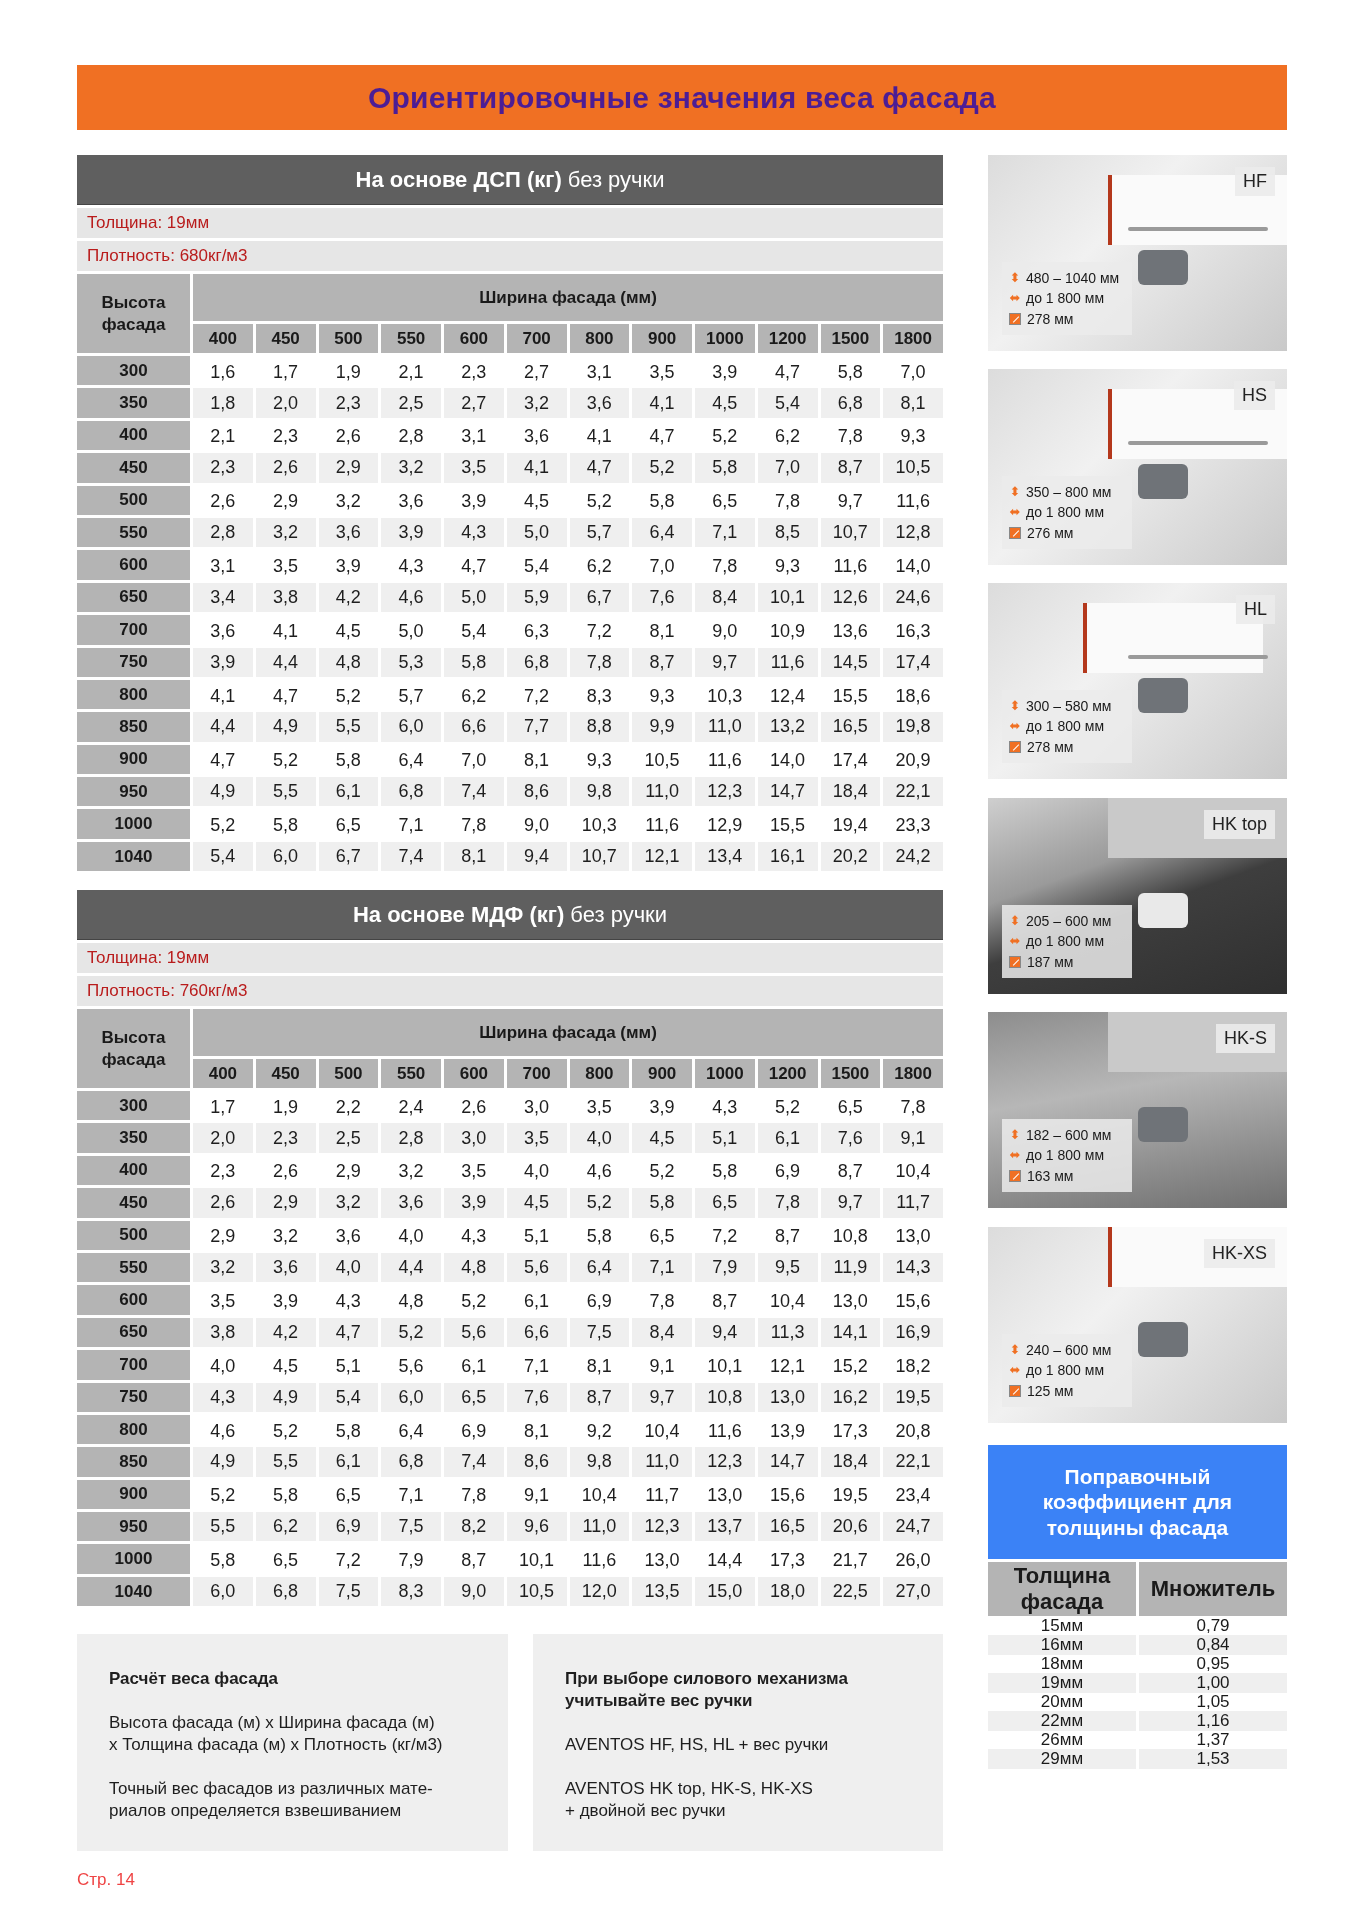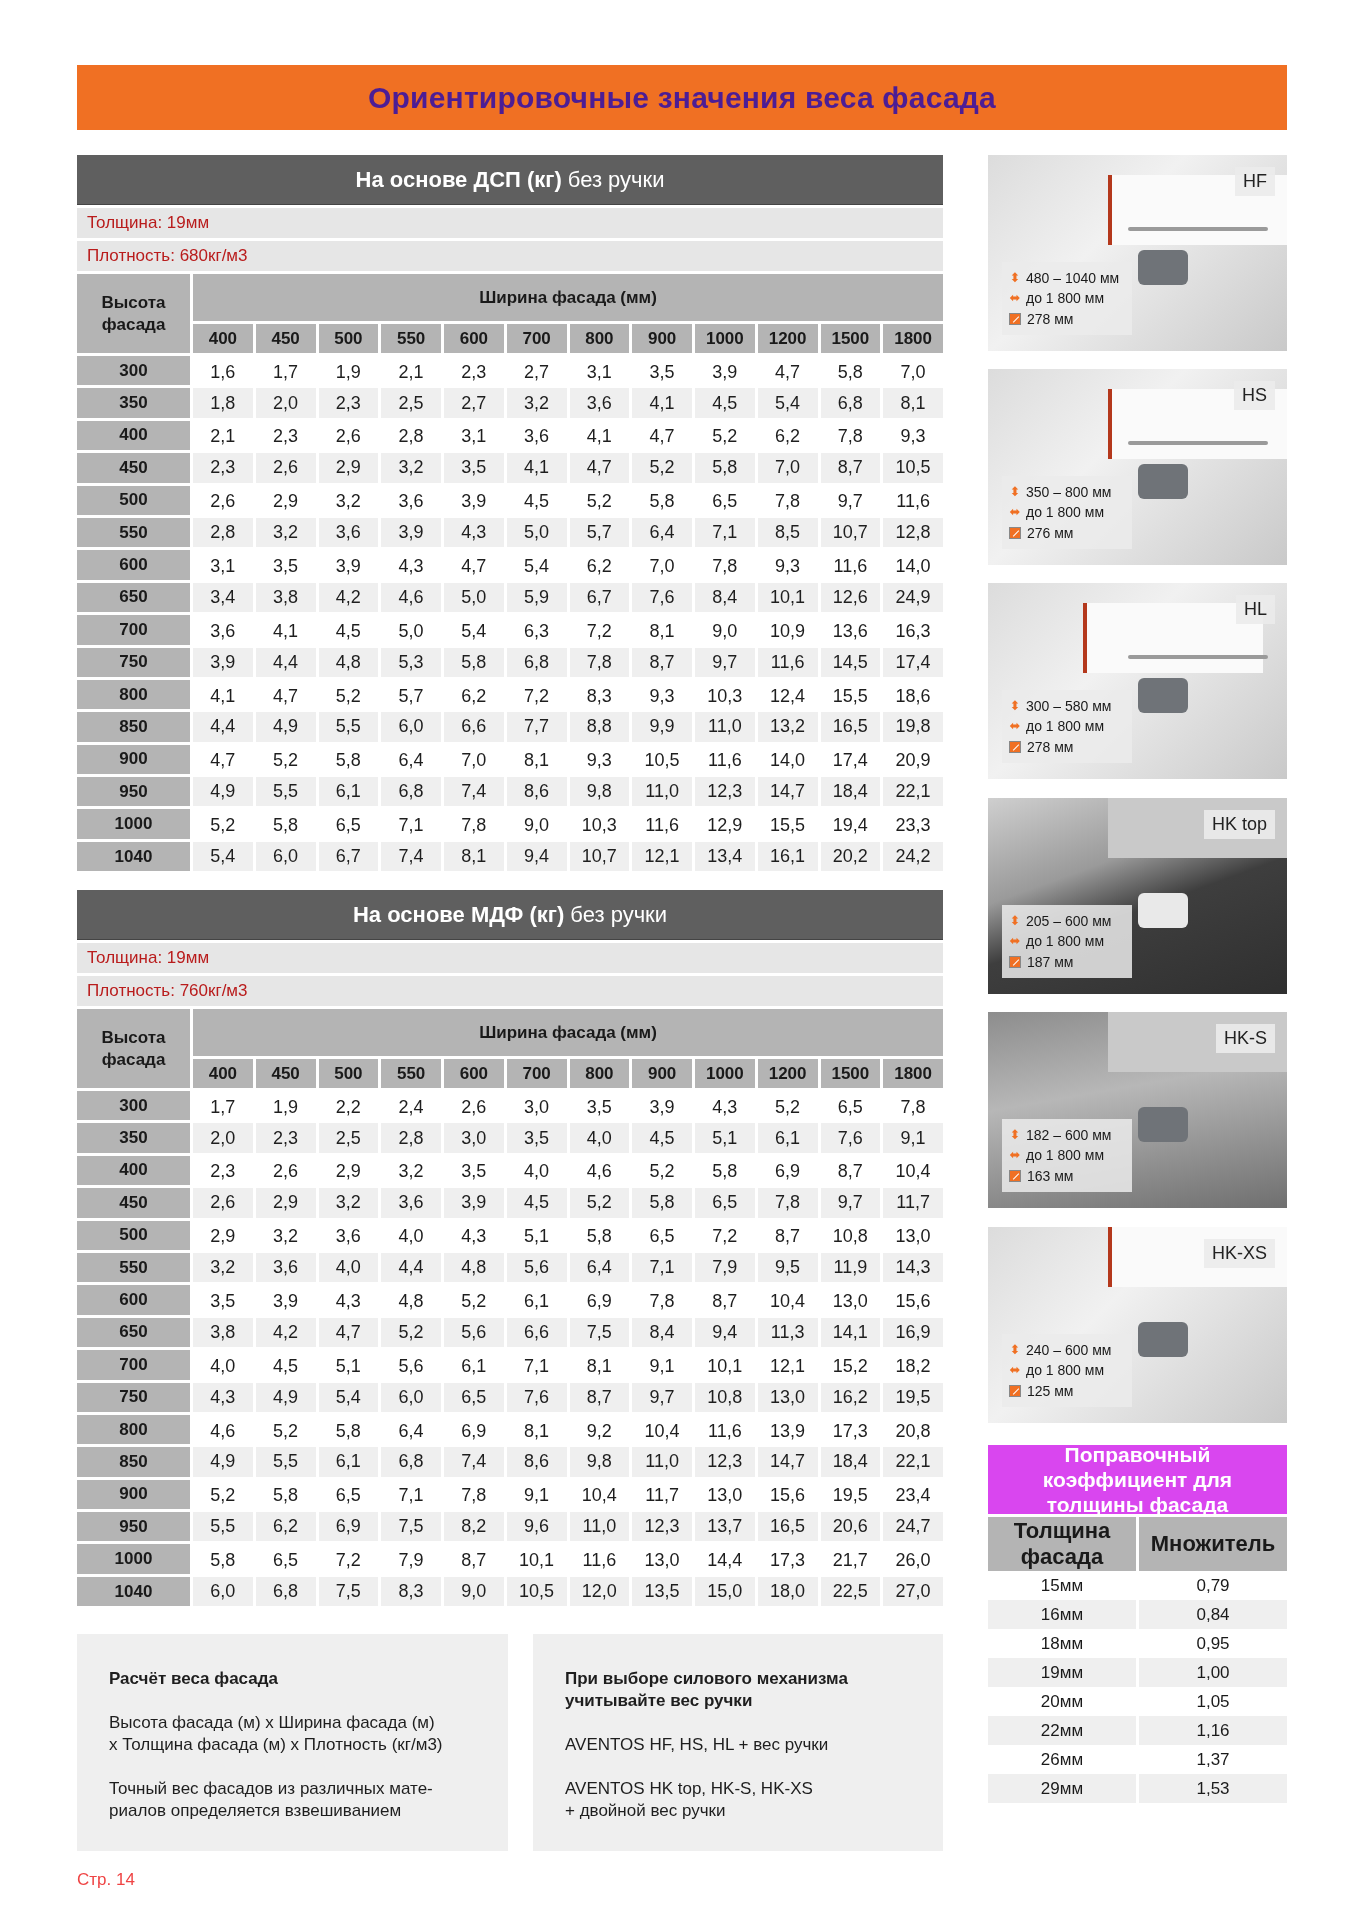--- a/index.html
+++ b/index.html
@@ -65,29 +65,29 @@
     position: absolute; left: 14px; bottom: 16px; width: 130px;
     background: rgba(235,235,235,0.85); padding: 6px 6px; font-size: 14px; line-height: 1.45;
   }
   .spec { display: flex; align-items: center; }
   .spec .ic { width: 14px; margin-right: 4px; display: inline-flex; justify-content: center; color: #f07023; font-size: 13px; }
   .spec .ic.box { width: 12px; height: 12px; border: 1px solid #888; background: #f07023; margin-right: 6px; margin-left: 1px; position: relative; }
   .spec .ic.box::after { content: ""; position: absolute; left: 2px; top: 5px; width: 8px; height: 1px; background: #fff; transform: rotate(-45deg); }
 
   .corr { position: absolute; left: 988px; top: 1445px; width: 299px; }
   .corr-title {
-    background: #d946ef; color: #fff; font-weight: bold; font-size: 21px; text-align: center;
-    line-height: 1.2; padding: 9px 4px; height: 69px; display: flex; align-items: center; justify-content: center;
+    background: #3b82f6; color: #fff; font-weight: bold; font-size: 21px; text-align: center;
+    line-height: 1.2; padding: 9px 4px; height: 114px; display: flex; align-items: center; justify-content: center;
   }
   .corr-hdr { display: grid; grid-template-columns: 1fr 1fr; column-gap: 3px; margin-top: 3px; }
   .corr-hdr div {
     background: #b4b4b4; height: 54px; font-weight: bold; font-size: 22px;
     display: flex; align-items: center; justify-content: center; text-align: center; line-height: 1.2;
   }
-  .corr-row { display: grid; grid-template-columns: 1fr 1fr; column-gap: 3px; height: 29px; }
+  .corr-row { display: grid; grid-template-columns: 1fr 1fr; column-gap: 3px; height: 19px; }
   .corr-row div { display: flex; align-items: center; justify-content: center; font-size: 17px; }
   .corr-row.alt div { background: #efefef; }
 
   .note {
     position: absolute; top: 1634px; height: 217px; background: #efefef; padding: 34px 32px;
     font-size: 17px; line-height: 1.3; color: #1e1e1e;
   }
   .note.n1 { left: 77px; width: 431px; }
   .note.n2 { left: 533px; width: 410px; }
   .note .nh { font-weight: bold; margin-bottom: 22px; }
@@ -237,21 +237,21 @@
         <div class="c">3,8</div>
         <div class="c">4,2</div>
         <div class="c">4,6</div>
         <div class="c">5,0</div>
         <div class="c">5,9</div>
         <div class="c">6,7</div>
         <div class="c">7,6</div>
         <div class="c">8,4</div>
         <div class="c">10,1</div>
         <div class="c">12,6</div>
-        <div class="c">24,9</div>
+        <div class="c">24,6</div>
       </div>
       <div class="row">
         <div class="rh">700</div>
         <div class="c">3,6</div>
         <div class="c">4,1</div>
         <div class="c">4,5</div>
         <div class="c">5,0</div>
         <div class="c">5,4</div>
         <div class="c">6,3</div>
         <div class="c">7,2</div>

